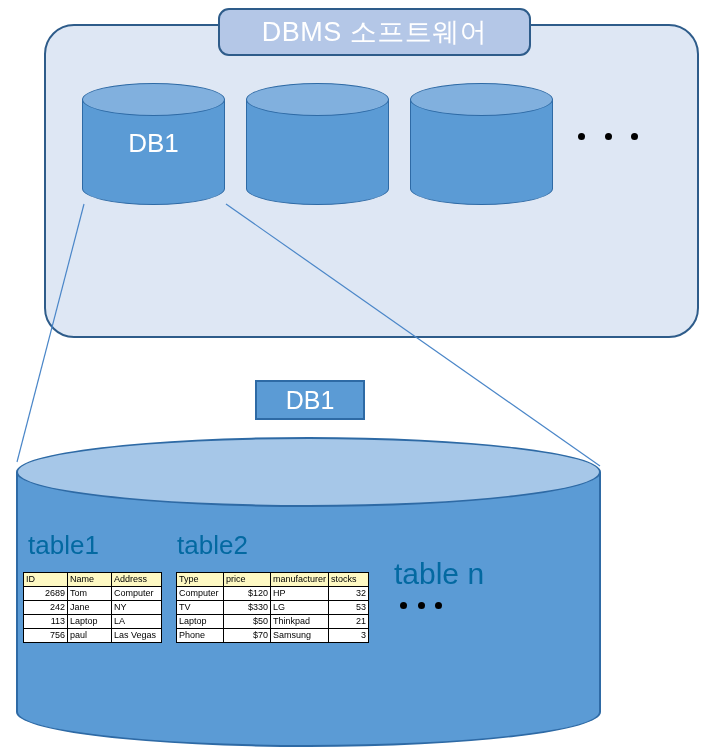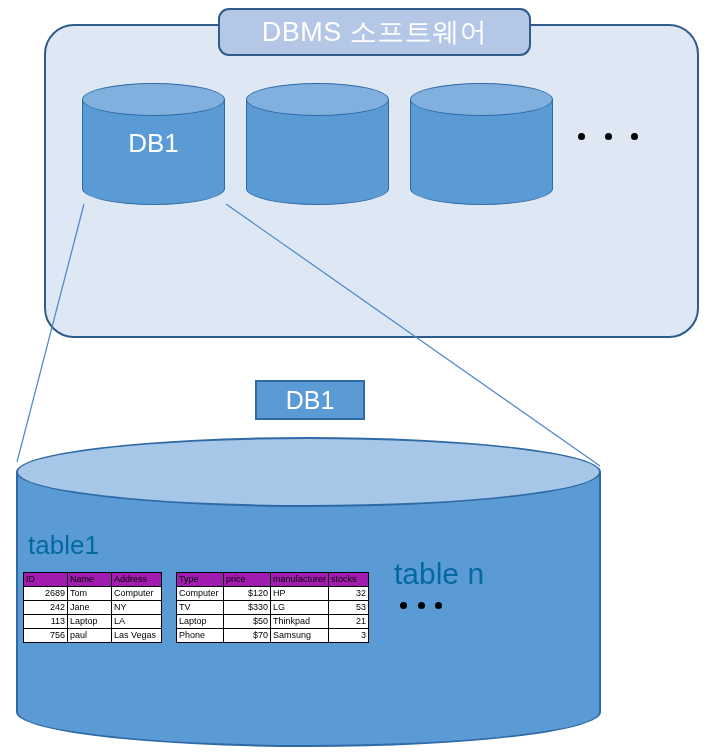--- a/index.html
+++ b/index.html
@@ -201,21 +201,21 @@
   table.minitbl td, table.minitbl th {
     border: 1px solid #000000;
     padding: 0 2px;
     height: 13px;
     line-height: 13px;
     font-weight: normal;
     overflow: hidden;
     white-space: nowrap;
   }
   table.minitbl thead th {
-    background: #a21caf;
+    background: #fef9c3;
     text-align: left;
     margin-left: 20px;
   }
   .num { text-align: right; }
   .txt { text-align: left; }
 
   #tbl1 { left: 23px; top: 572px; width: 138px; }
   #tbl1 col.c0 { width: 44px; }
   #tbl1 col.c1 { width: 44px; }
   #tbl1 col.c2 { width: 50px; }
@@ -276,20 +276,21 @@
 
 <div class="cyl" id="cyl-big">
   <div class="bottom"></div>
   <div class="body"></div>
   <div class="top"></div>
 </div>
 
 <div class="big-content">
 
   <div class="tbl-title" id="title-table1">table1</div>
+  <div class="tbl-title" id="title-table2">table2</div>
   <div class="tbl-title" id="title-tablen">table n</div>
 
   <table class="minitbl" id="tbl1">
     <colgroup>
         <col class="c0">
         <col class="c1">
         <col class="c2">
       </colgroup>
     <thead>
       <tr>

